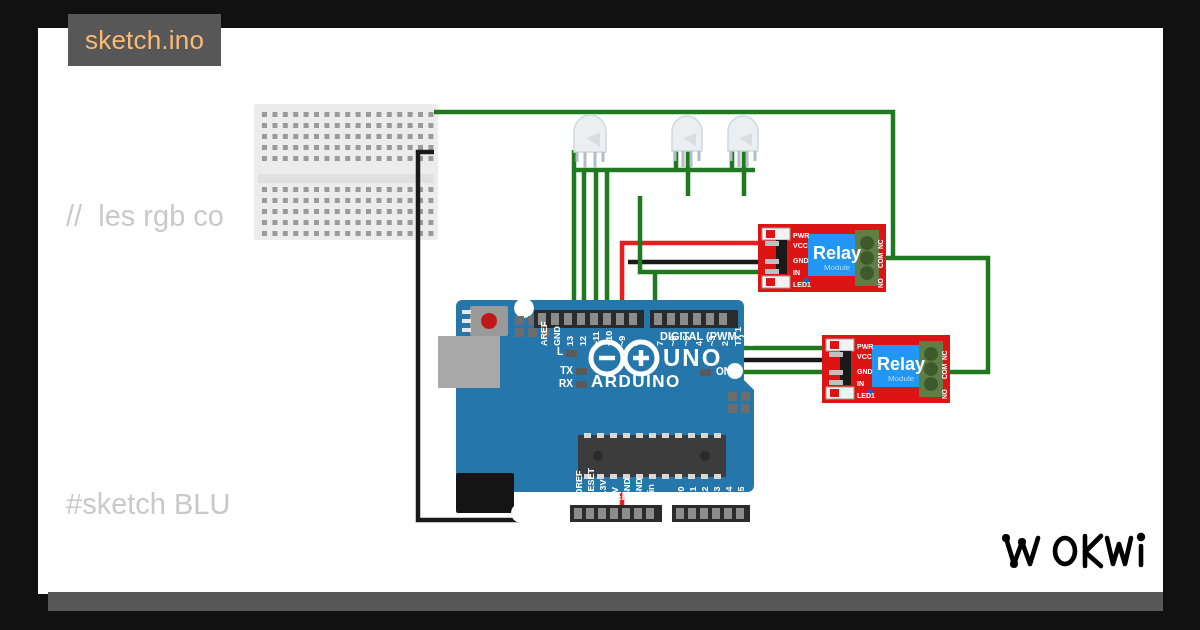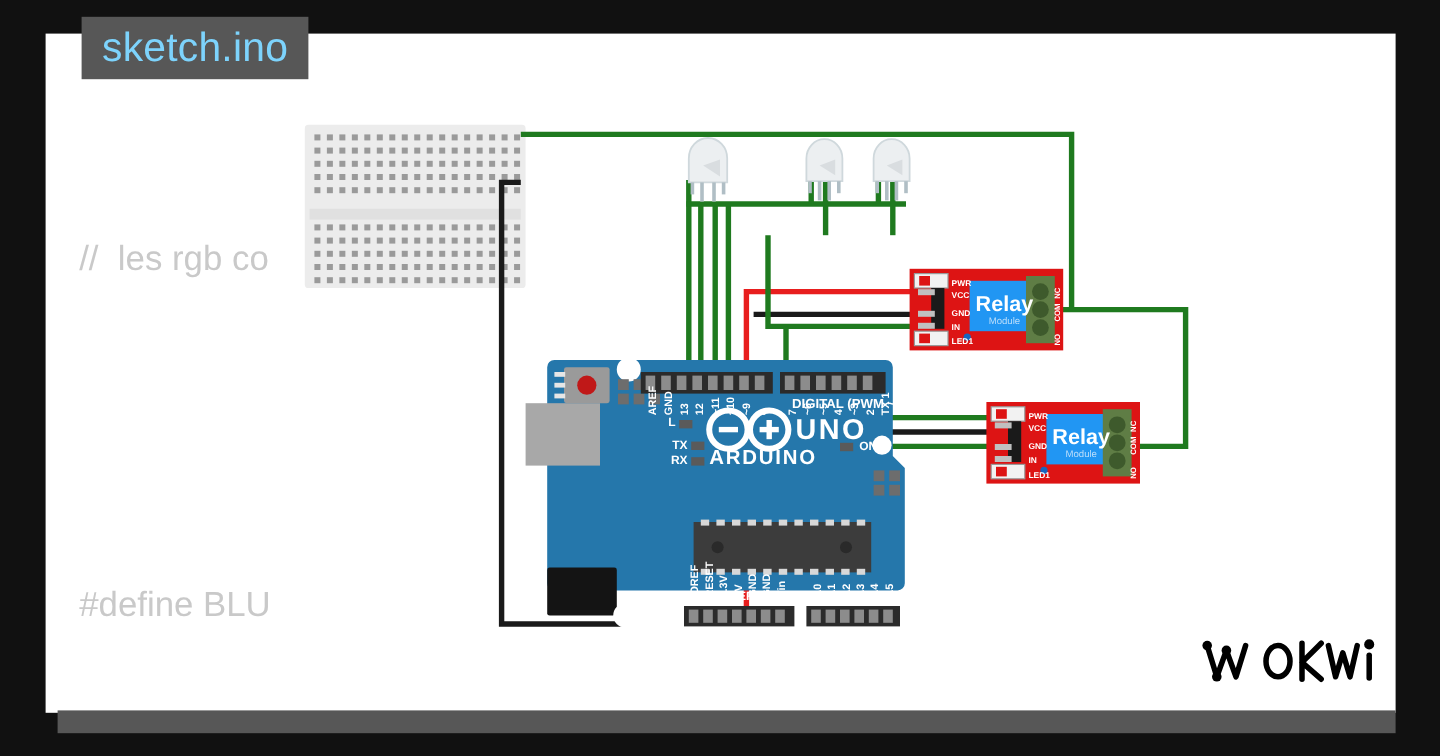--- a/index.html
+++ b/index.html
@@ -10,21 +10,21 @@
 
   
   #sheet{position:absolute;left:38px;top:28px;width:1125px;height:566px;
          background:#ffffff;}
   #bottombar{position:absolute;left:48px;top:592px;width:1115px;height:19px;
              background:#575757;}
 
   
   #tab{position:absolute;left:68px;top:14px;height:52px;background:#575757;
        display:flex;align-items:center;padding:0 17px;box-sizing:border-box;}
-  #tab span{color:#7dd3fc;font-size:34px;letter-spacing:.2px;}
+  #tab span{color:#fdba74;font-size:26px;letter-spacing:.2px;}
 
   
   #code{position:absolute;left:66px;top:96px;width:430px;
         color:#c9c9c9;font-size:29px;line-height:48px;white-space:pre;}
   #code .ln{height:48px;}
 
   
   #diagram{position:absolute;left:0;top:0;width:1200px;height:630px;}
 
   
@@ -34,21 +34,21 @@
 <body>
 
 <div id="stage">
 
   <div id="sheet"></div>
   <div id="bottombar"></div>
 
   <div id="code">
     <div class="ln">//  les rgb co</div>
     <div class="ln"></div>
-    <div class="ln">#define BLU</div>
+    <div class="ln">#sketch BLU</div>
     <div class="ln">#define REDPIN 10</div>
     
     
     
     
     
     
   </div>
 
   <svg id="diagram" viewBox="0 0 1200 630">

